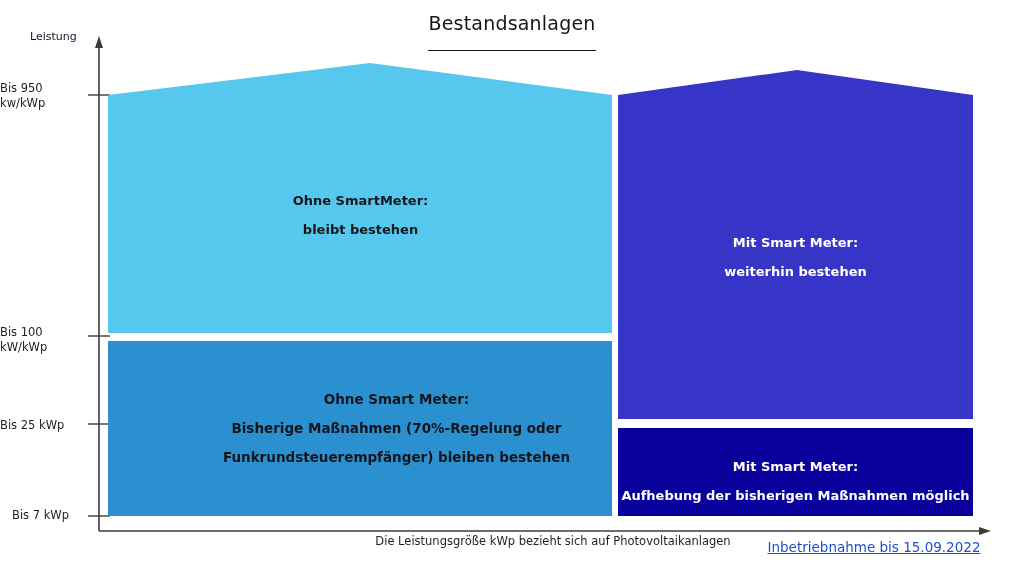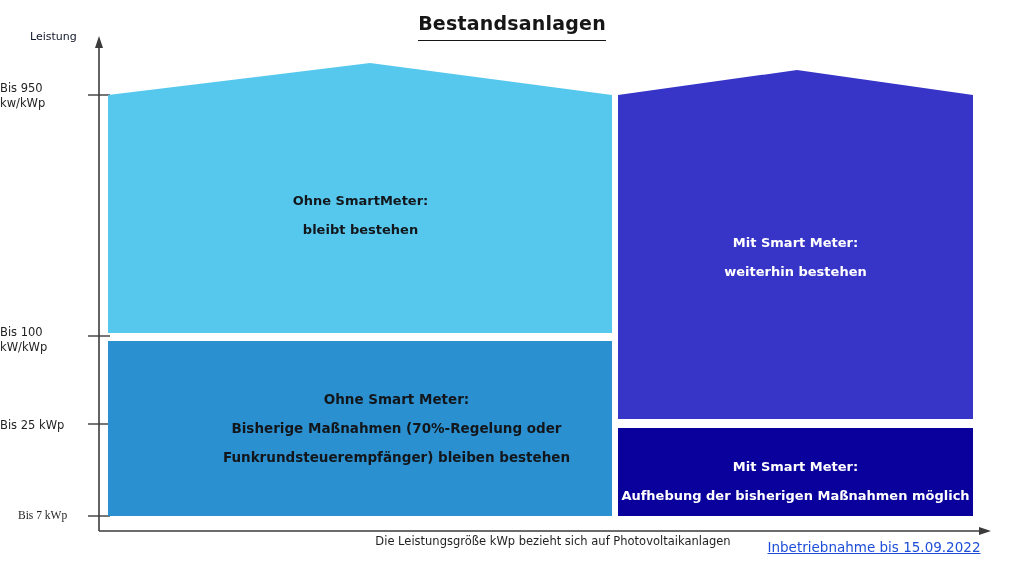--- a/index.html
+++ b/index.html
@@ -39,42 +39,41 @@
     width: 1024px;
     text-align: center;
     font-size: 19px;
     font-weight: 400;
     letter-spacing: 0.2px;
     color: #161616;
     white-space: nowrap;
   }
   #chart-title span {
     border-bottom: 1.5px solid #161616;
-    padding-bottom: 6px;
-    font-weight: bold;
+    padding-bottom: 16px;
   }
 
   
   #y-axis-title {
     left: 30px;
     top: 30px;
     font-size: 11px;
     color: #0f172a;
     text-align: right;
   }
   .tick-label {
     font-size: 11.5px;
     color: #1f1f1f;
     text-align: left;
     line-height: 15px;
   }
   #tick-950 { left: 0px; top: 81px; width: 92px; }
   #tick-100 { left: 0px; top: 325px; width: 92px; }
   #tick-25  { left: 0px; top: 418px; width: 92px; }
-  #tick-7   { left: 18px; top: 508px; width: 92px; font-family: Liberation Serif, serif; }
+  #tick-7   { left: 12px; top: 508px; width: 92px; }
 
   #footnote-center {
     left: 293px;
     top: 534px;
     width: 520px;
     text-align: center;
     font-size: 11.5px;
     color: #1f1f1f;
   }
   #footnote-right {

